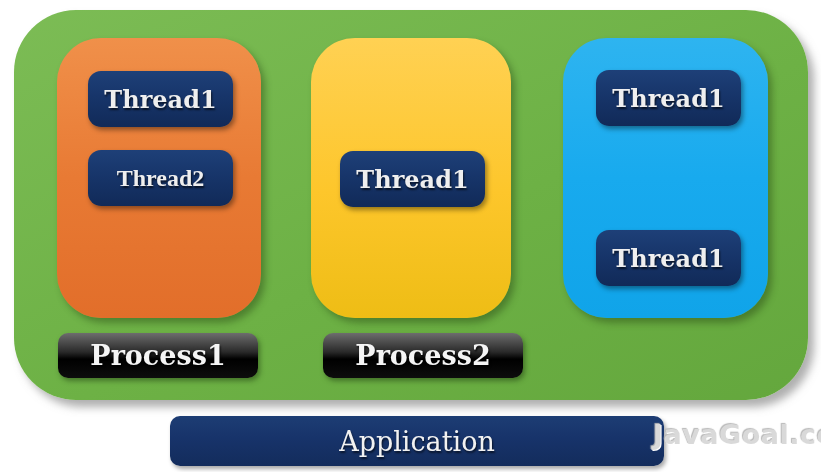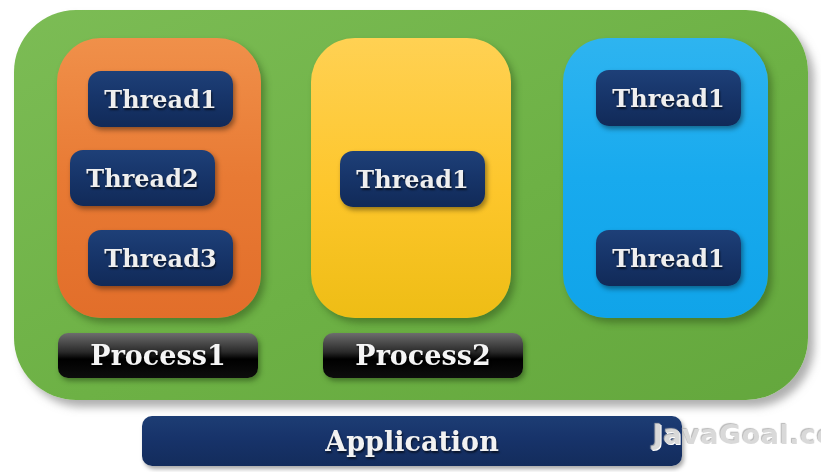--- a/index.html
+++ b/index.html
@@ -67,27 +67,27 @@
     font-weight:bold; font-size:27px;
     text-shadow:1px 2px 2px rgba(0,0,0,0.8);
     box-shadow:2px 3px 5px rgba(30,60,15,0.5);
   }
   .process-bar-1 { left:58px;  width:200px; }
   .process-bar-2 { left:311px; width:200px;margin-left:12px; }
   .process-bar-3 { left:563px; width:204px; }
   
   .application-bar {
     position:absolute;
-    left:142px; top:416px;
-    width:540px; height:50px;
+    left:170px; top:416px;
+    width:494px; height:50px;
     border-radius:10px;
     background:linear-gradient(to bottom, #1d3d74 0%, #17336a 45%, #132c5c 100%);
     color:#f2f2f2;
     display:flex; align-items:center; justify-content:center;
-    font-weight:bold; font-size:27px;
+    font-weight:normal; font-size:27px;
     text-shadow:1px 2px 2px rgba(0,0,0,0.6);
     box-shadow:2px 3px 4px rgba(0,0,0,0.35);
   }
   
   .watermark {
     position:absolute;
     left:653px; top:419px;
     font-family:"DejaVu Sans", sans-serif;
     font-weight:bold;
     font-size:27px;
@@ -100,25 +100,22 @@
 <body>
 
 <div class="stage">
 
   <div class="green-container"></div>
 
   <div class="proc-box proc-orange"></div>
   <div class="thread" style="left:88px; top:71px;">
     <span>Thread1</span>
   </div>
-  <div class="thread" style="left:70px; top:150px;">
+  <div class="thread" style="left:88px; top:150px;font-family:Liberation Serif, serif;">
     <span>Thread2</span>
-  </div>
-  <div class="thread" style="left:88px; top:230px;">
-    <span>Thread3</span>
   </div>
 
   <div class="proc-box proc-yellow"></div>
   <div class="thread" style="left:340px; top:151px;">
     <span>Thread1</span>
   </div>
 
   <div class="proc-box proc-cyan"></div>
   <div class="thread" style="left:596px; top:70px;">
     <span>Thread1</span>

